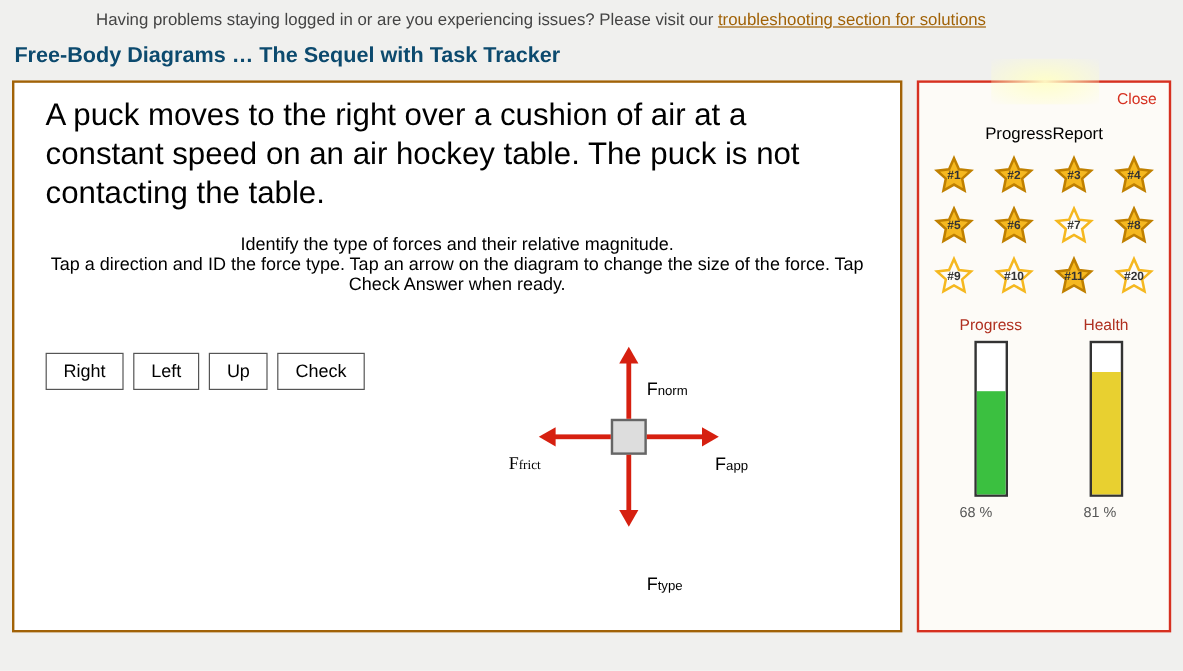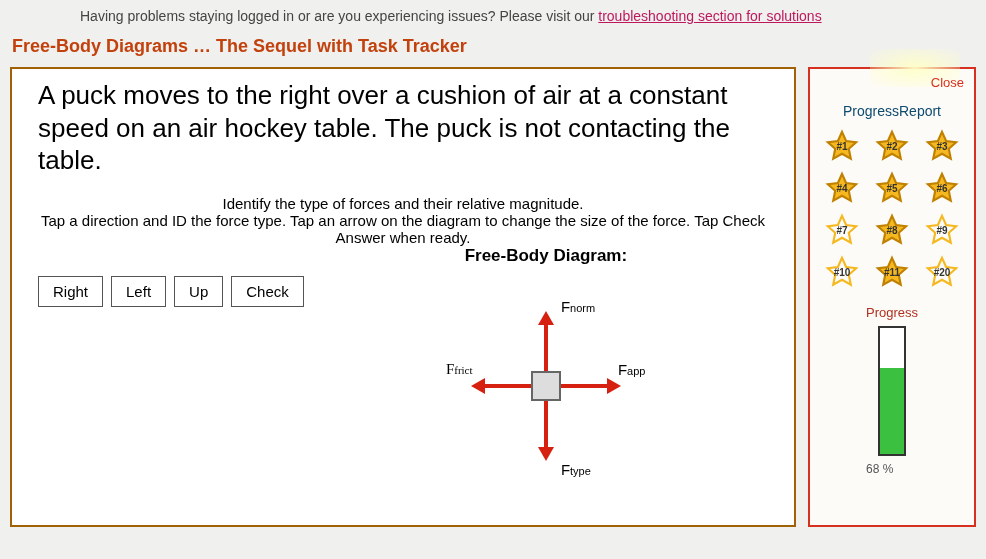--- a/index.html
+++ b/index.html
@@ -9,40 +9,40 @@
       width: 986px;
       height: 559px;
       overflow: hidden;
       position: relative;
     }
     .notice {
       padding: 8px 80px;
       font-size: 14px;
       color: #444;
     }
-    .notice a { color: #be185d; text-decoration: underline; }
+    .notice a { color: #a16207; text-decoration: underline; }
     .title-row {
       padding: 4px 12px 10px 12px;
       display: flex;
       justify-content: space-between;
       align-items: center;
     }
-    .title { color: #c2410c; font-weight: bold; font-size: 18px; }
+    .title { color: #0c4a6e; font-weight: bold; font-size: 18px; }
     .close-link { color: #d63020; font-size: 13px; cursor: pointer; }
     .main { display: flex; gap: 12px; padding: 0 10px; }
     .problem {
       flex: 1;
       border: 2px solid #a16207;
       background: #fff;
       padding: 10px 26px;
       min-height: 460px;
       position: relative;
     }
     .prompt { font-size: 26px; line-height: 1.25; margin-bottom: 18px; }
-    .instructions { text-align: center; font-size: 15px; }
+    .instructions { text-align: center; font-size: 15px; margin-bottom: 18px; }
     .lower { display: flex; gap: 20px; }
     .dir-col { flex: 0 0 auto; padding-top: 30px; }
     .dir-label { font-size: 15px; margin-bottom: 10px; padding-left: 50px; }
     .dir-btns { display: flex; gap: 8px; }
     .dir-btn {
       border: 1px solid #555;
       background: #fff;
       padding: 6px 14px;
       font-size: 15px;
       cursor: pointer;
@@ -58,35 +58,35 @@
     .arrow { position: absolute; background: #d62010; }
     .arrow-up { left: 98px; top: 35px; width: 4px; height: 50px; }
     .arrow-down { left: 98px; top: 115px; width: 4px; height: 50px; }
     .arrow-left { top: 98px; left: 35px; height: 4px; width: 50px; }
     .arrow-right { top: 98px; left: 115px; height: 4px; width: 50px; }
     .ah { position: absolute; width: 0; height: 0; }
     .ah-up { left: 92px; top: 25px; border-left: 8px solid transparent; border-right: 8px solid transparent; border-bottom: 14px solid #d62010; }
     .ah-down { left: 92px; top: 161px; border-left: 8px solid transparent; border-right: 8px solid transparent; border-top: 14px solid #d62010; }
     .ah-left { top: 92px; left: 25px; border-top: 8px solid transparent; border-bottom: 8px solid transparent; border-right: 14px solid #d62010; }
     .ah-right { top: 92px; left: 161px; border-top: 8px solid transparent; border-bottom: 8px solid transparent; border-left: 14px solid #d62010; }
-    .flabel { position: absolute; font-size: 15px; }
+    .flabel { position: absolute; font-size: 15px; margin-top: 40px; }
     .flnorm { left: 115px; top: 12px; }
     .flgrav { left: 115px; top: 175px; }
     .flfrict { left: 0px; top: 75px; font-family: Liberation Serif, serif; }
     .flapp { left: 172px; top: 75px; }
     .sub { font-size: 11px; }
     
     .sidebar {
-      width: 168px;
+      width: 212px;
       border: 2px solid #d63020;
       background: #fdfbf7;
       padding: 8px;
       position: relative;
     }
-    .pr-title { text-align: center; color: #0c4a6e; font-size: 14px; margin: 26px 0 8px; }
+    .pr-title { text-align: center; color: #000000; font-size: 14px; margin: 26px 0 8px; }
     .stars { display: flex; flex-wrap: wrap; justify-content: center; gap: 4px 12px; }
     .star-wrap { width: 38px; height: 38px; display: flex; align-items: center; justify-content: center; position: relative; }
     .star-wrap .num { position: absolute; font-size: 10px; color: #333; font-weight: bold; z-index: 2; }
     .bars { display: flex; justify-content: space-around; margin-top: 14px; }
     .bar-col { text-align: left; }
     .bar-label { color: #b03020; font-size: 13px; margin-bottom: 6px; }
     .bar-outer {
       width: 28px; height: 130px;
       border: 2px solid #333;
       background: #fff;
@@ -127,21 +127,20 @@
       <div class="dir-col">
         <div class="dir-btns">
           <button class="dir-btn">Right</button>
           <button class="dir-btn">Left</button>
           <button class="dir-btn">Up</button>
           <button class="dir-btn">Check</button>
         </div>
       </div>
 
       <div class="fbd-col">
-        <div class="fbd-title">Free-Body Diagram:</div>
         <div class="diagram">
           <div class="center-box"></div>
           <div class="arrow arrow-up"></div>
           <div class="ah ah-up"></div>
           <div class="arrow arrow-down"></div>
           <div class="ah ah-down"></div>
           <div class="arrow arrow-left"></div>
           <div class="ah ah-left"></div>
           <div class="arrow arrow-right"></div>
           <div class="ah ah-right"></div>
@@ -235,15 +234,22 @@
       </div>
 
     <div class="bars">
       <div class="bar-col">
         <div class="bar-label">Progress</div>
         <div class="bar-outer bar-prog">
             <div class="bar-fill"></div>
           </div>
         <div class="bar-pct">68 %</div>
       </div>
+      <div class="bar-col">
+        <div class="bar-label">Health</div>
+        <div class="bar-outer bar-health">
+            <div class="bar-fill"></div>
+          </div>
+        <div class="bar-pct">81 %</div>
+      </div>
     </div>
   </div>
 </div>
 
 </body></html>

